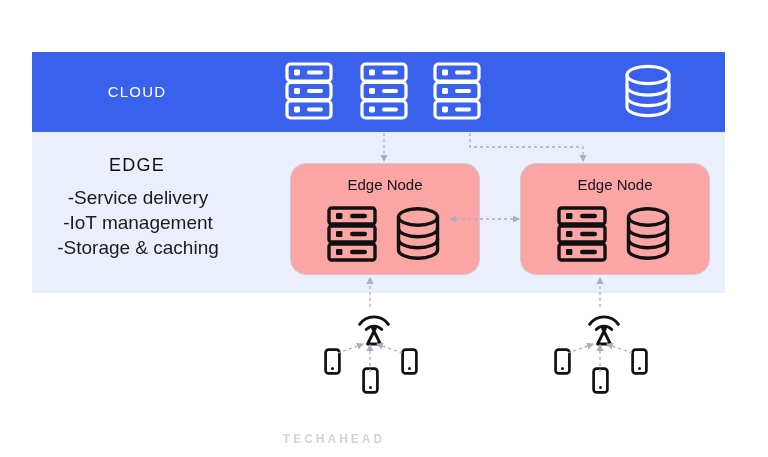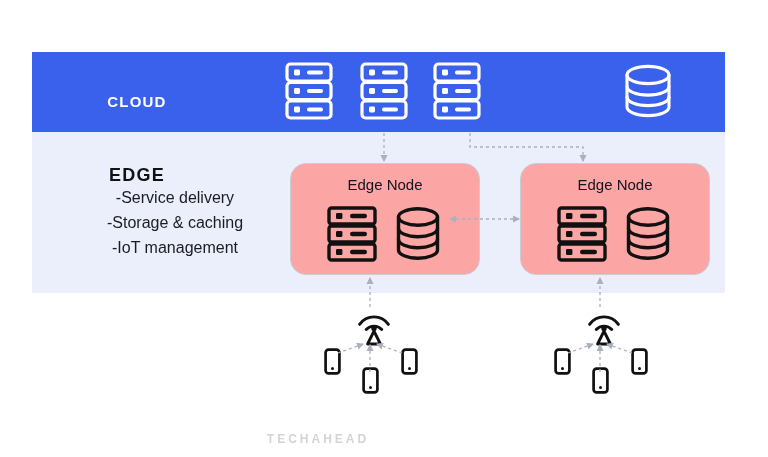--- a/index.html
+++ b/index.html
@@ -34,23 +34,22 @@
     background: #3a61ec;
   }
   #edge-band {
     top: 132px;
     height: 161px;
     background: #eaeffb;
   }
 
   .band-label {
     position: absolute;
-    font-weight: bold;
+    font-weight: normal;
     letter-spacing: 1.2px;
-    margin-top: 10px;
   }
   #cloud-label {
     left: 32px;
     top: 83px;
     width: 210px;
     text-align: center;
     color: #ffffff;
     font-size: 15px;
   }
   #edge-label {
@@ -62,23 +61,22 @@
     font-size: 18px;
   }
 
   #edge-bullets {
     position: absolute;
     left: 32px;
     top: 185px;
     width: 212px;
     text-align: center;
     color: #1b1b22;
-    font-size: 16px;
+    font-size: 19px;
     line-height: 25px;
-    margin-left: 37px;
   }
   #edge-bullets .bullet-line {
     white-space: nowrap;
   }
 
   
   .cloud-icon {
     position: absolute;
   }
   #cloud-server-1 { left: 285px; top: 62px; }
@@ -152,20 +150,21 @@
   #watermark {
     position: absolute;
     left: 0;
     top: 432px;
     width: 636px;
     text-align: center;
     color: #d3d4d8;
     font-size: 12px;
     letter-spacing: 3px;
     font-weight: bold;
+    padding-left: 16px;
   }
 </style>
 </head>
 <body>
 
 <div id="stage">
 
   <div class="band" id="cloud-band"></div>
 
   <div class="band-label" id="cloud-label">CLOUD</div>
@@ -234,22 +233,22 @@
       </g>
     </svg>
   </div>
 
   <div class="band" id="edge-band"></div>
 
   <div class="band-label" id="edge-label">EDGE</div>
 
   <div id="edge-bullets">
     <div class="bullet-line">-Service delivery</div>
+    <div class="bullet-line">-IoT management</div>
     <div class="bullet-line">-Storage &amp; caching</div>
-    <div class="bullet-line">-IoT management</div>
   </div>
 
   <div class="edge-node" id="edge-node-1">
     <div class="edge-node-title">Edge Node</div>
     <div class="edge-node-icons">
       <span>
         <svg width="50" height="56" viewBox="0 0 50 56">
           <g fill="none" stroke="#111111" stroke-width="3.4" stroke-linejoin="round">
             <rect x="2" y="2" width="46" height="16" rx="2.6"></rect>
             <rect x="2" y="20" width="46" height="16" rx="2.6"></rect>

